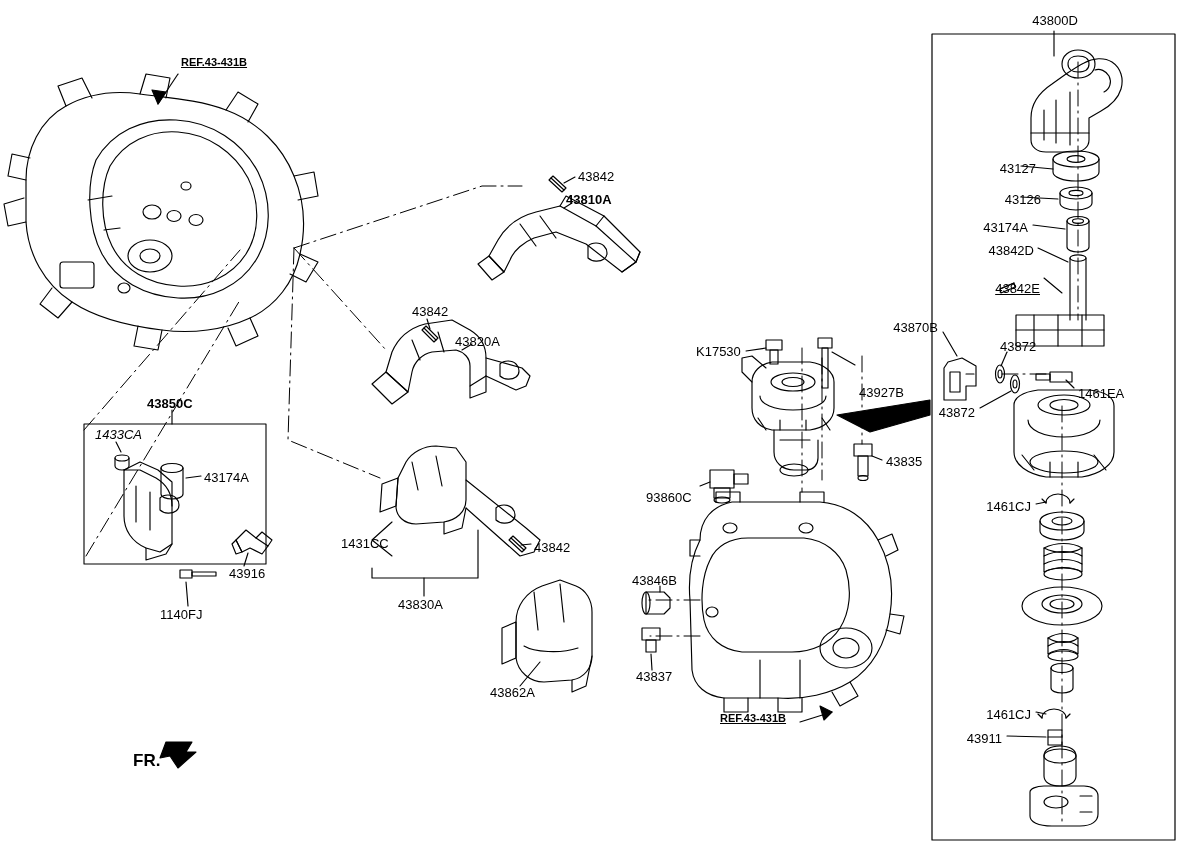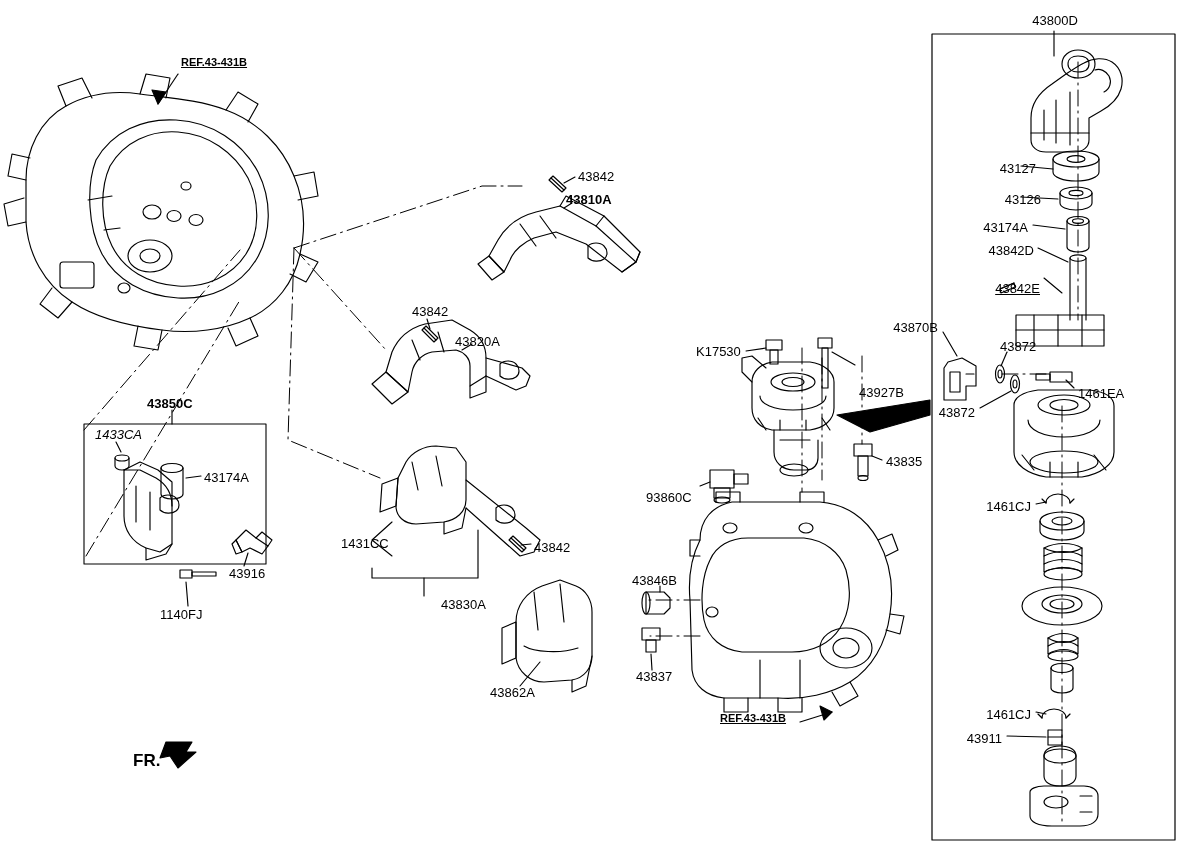--- a/index.html
+++ b/index.html
@@ -454,21 +454,21 @@
   <div class="lbl" style="left:578px; top:170px;">43842</div>
   <div class="lbl" style="left:566px; top:193px;font-weight:bold;">43810A</div>
   <div class="lbl" style="left:412px; top:305px;">43842</div>
   <div class="lbl" style="left:455px; top:335px;">43820A</div>
   <div class="lbl" style="left:147px; top:397px;font-weight:bold;">43850C</div>
   <div class="lbl" style="left:95px; top:428px;font-style:italic;">1433CA</div>
   <div class="lbl" style="left:204px; top:471px;">43174A</div>
   <div class="lbl" style="left:229px; top:567px;">43916</div>
   <div class="lbl" style="left:160px; top:608px;">1140FJ</div>
   <div class="lbl" style="left:341px; top:537px;">1431CC</div>
-  <div class="lbl" style="left:398px; top:598px;margin-left:43px;">43830A</div>
+  <div class="lbl" style="left:398px; top:598px;">43830A</div>
   <div class="lbl" style="left:534px; top:541px;">43842</div>
   <div class="lbl" style="left:490px; top:686px;">43862A</div>
 
   <div class="lbl" style="left:696px; top:345px;">K17530</div>
   <div class="lbl" style="left:859px; top:361px;margin-top:25px;">43927B</div>
   <div class="lbl" style="left:886px; top:455px;">43835</div>
   <div class="lbl" style="left:646px; top:479px;margin-top:12px;">93860C</div>
   <div class="lbl" style="left:632px; top:574px;">43846B</div>
   <div class="lbl" style="left:636px; top:670px;">43837</div>
   <div class="lbl bold" style="left:720px; top:713px;">REF.43-431B</div>

